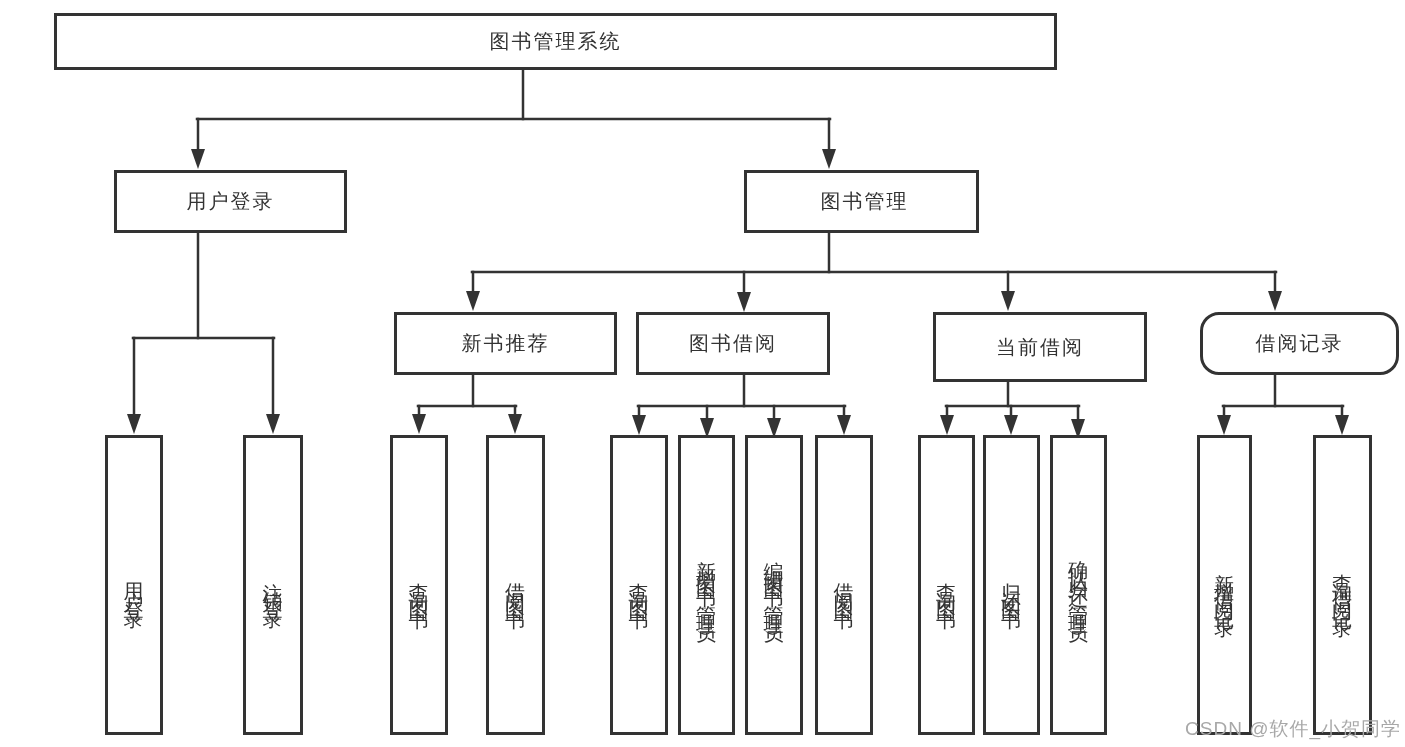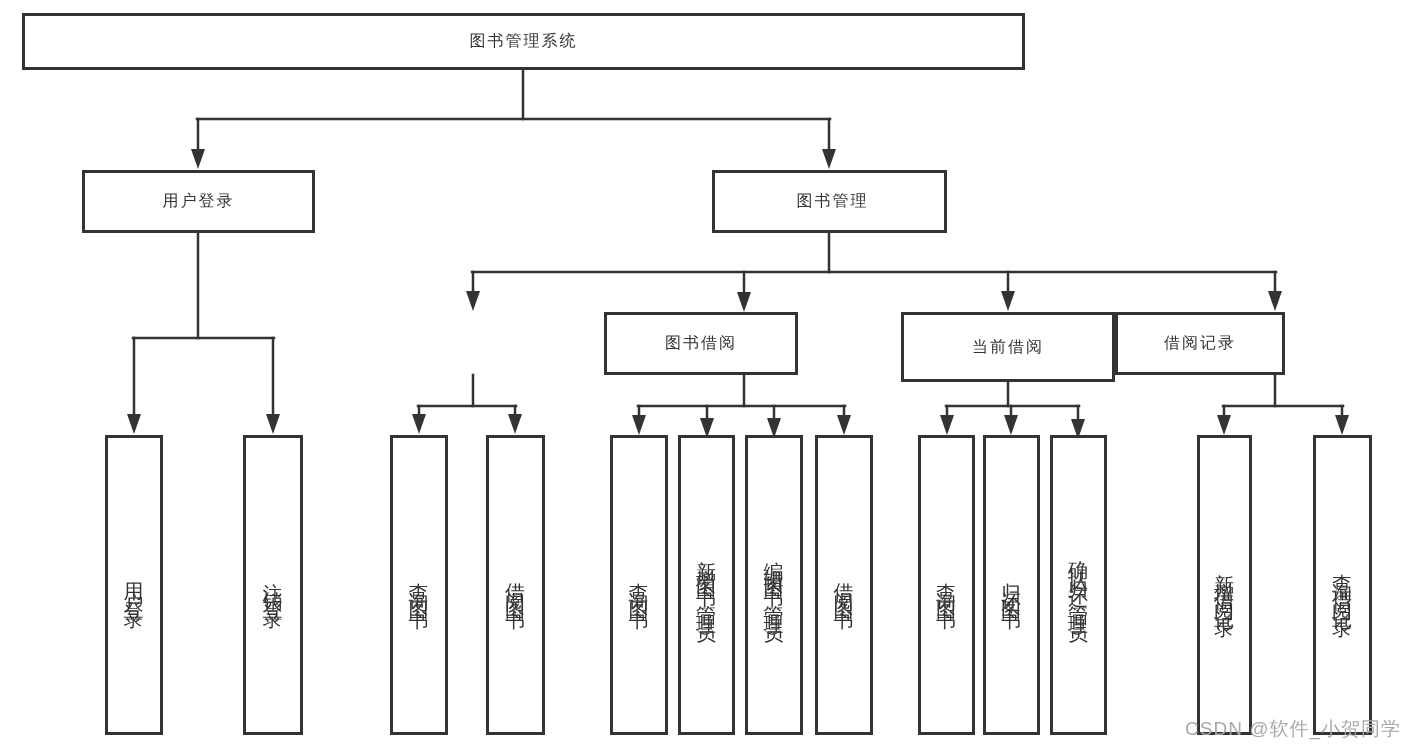--- a/index.html
+++ b/index.html
@@ -33,23 +33,24 @@
     position: absolute;
     box-sizing: border-box;
     border: 3px solid var(--line-color, #333333);
     background: #ffffff;
     display: flex;
     align-items: center;
     justify-content: center;
     color: #333333;
   }
   .hbox {
-    font-size: 16px;
+    font-size: 20px;
     letter-spacing: 2px;
     white-space: nowrap;
+    margin-left: 32px;
   }
   .vbox {
     writing-mode: vertical-rl;
     text-orientation: mixed;
     font-size: 20px;
     letter-spacing: 9px;
     line-height: 1.3;
     overflow: hidden;
   }
   .watermark {
@@ -129,23 +130,24 @@
     <line x1="1342" y1="406" x2="1342" y2="417"></line>
     <polygon points="1217,415 1231,415 1224,435"></polygon>
     <polygon points="1335,415 1349,415 1342,435"></polygon>
   </svg>
 
   <div class="node hbox" style="left:22px; top:13px; width:1003px; height:57px;">图书管理系统</div>
 
   <div class="node hbox" style="left:82px; top:170px; width:233px; height:63px;">用户登录</div>
   <div class="node hbox" style="left:712px; top:170px; width:235px; height:63px;padding-left:6px;">图书管理</div>
 
+  <div class="node hbox" style="left:362px; top:312px; width:223px; height:63px;">新书推荐</div>
   <div class="node hbox" style="left:604px; top:312px; width:194px; height:63px;">图书借阅</div>
   <div class="node hbox" style="left:901px; top:312px; width:214px; height:70px;">当前借阅</div>
-  <div class="node hbox" style="left:1115px; top:312px; width:170px; height:63px;">借阅记录</div>
+  <div class="node hbox" style="left:1168px; top:312px; width:199px; height:63px;border-radius:19px;">借阅记录</div>
 
   <div class="node vbox" style="left:105px; top:435px; width:58px; height:300px;">用户登录</div>
   <div class="node vbox" style="left:243px; top:435px; width:60px; height:300px;">注销登录</div>
 
   <div class="node vbox" style="left:390px; top:435px; width:58px; height:300px;">查询图书</div>
   <div class="node vbox" style="left:486px; top:435px; width:59px; height:300px;">借阅图书</div>
 
   <div class="node vbox" style="left:610px; top:435px; width:58px; height:300px;">查询图书</div>
   <div class="node vbox" style="left:678px; top:435px; width:57px; height:300px;">新增图书（管理员）</div>
   <div class="node vbox" style="left:745px; top:435px; width:58px; height:300px;">编辑图书（管理员）</div>

